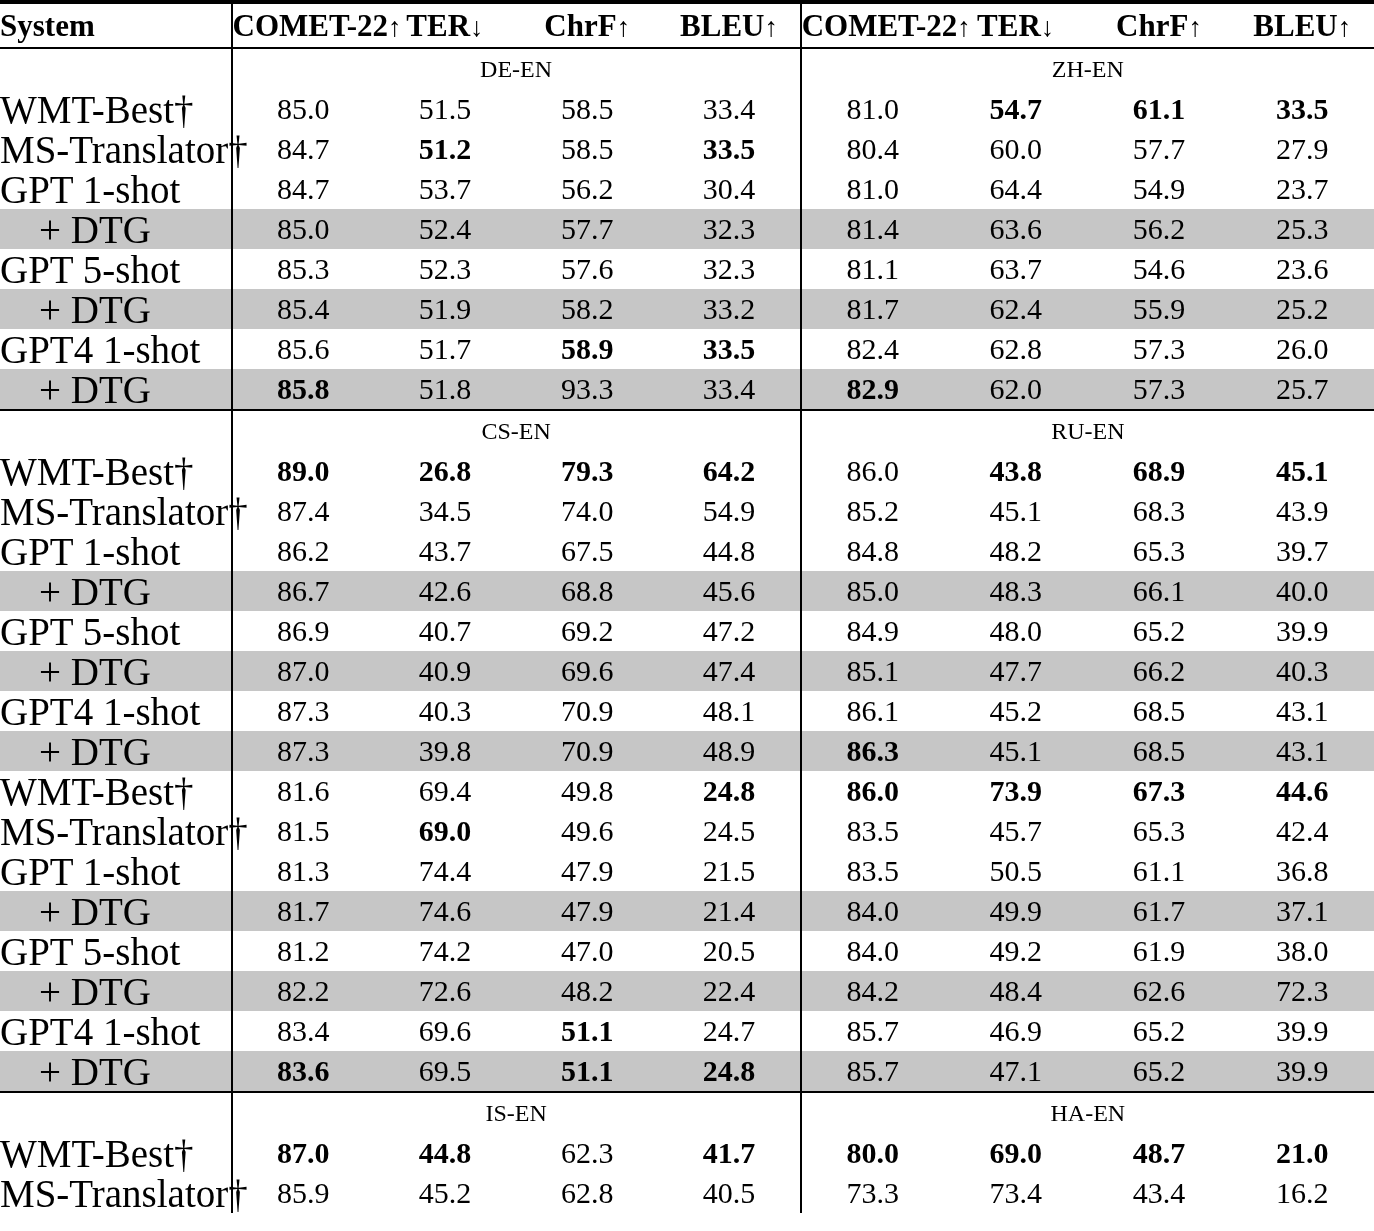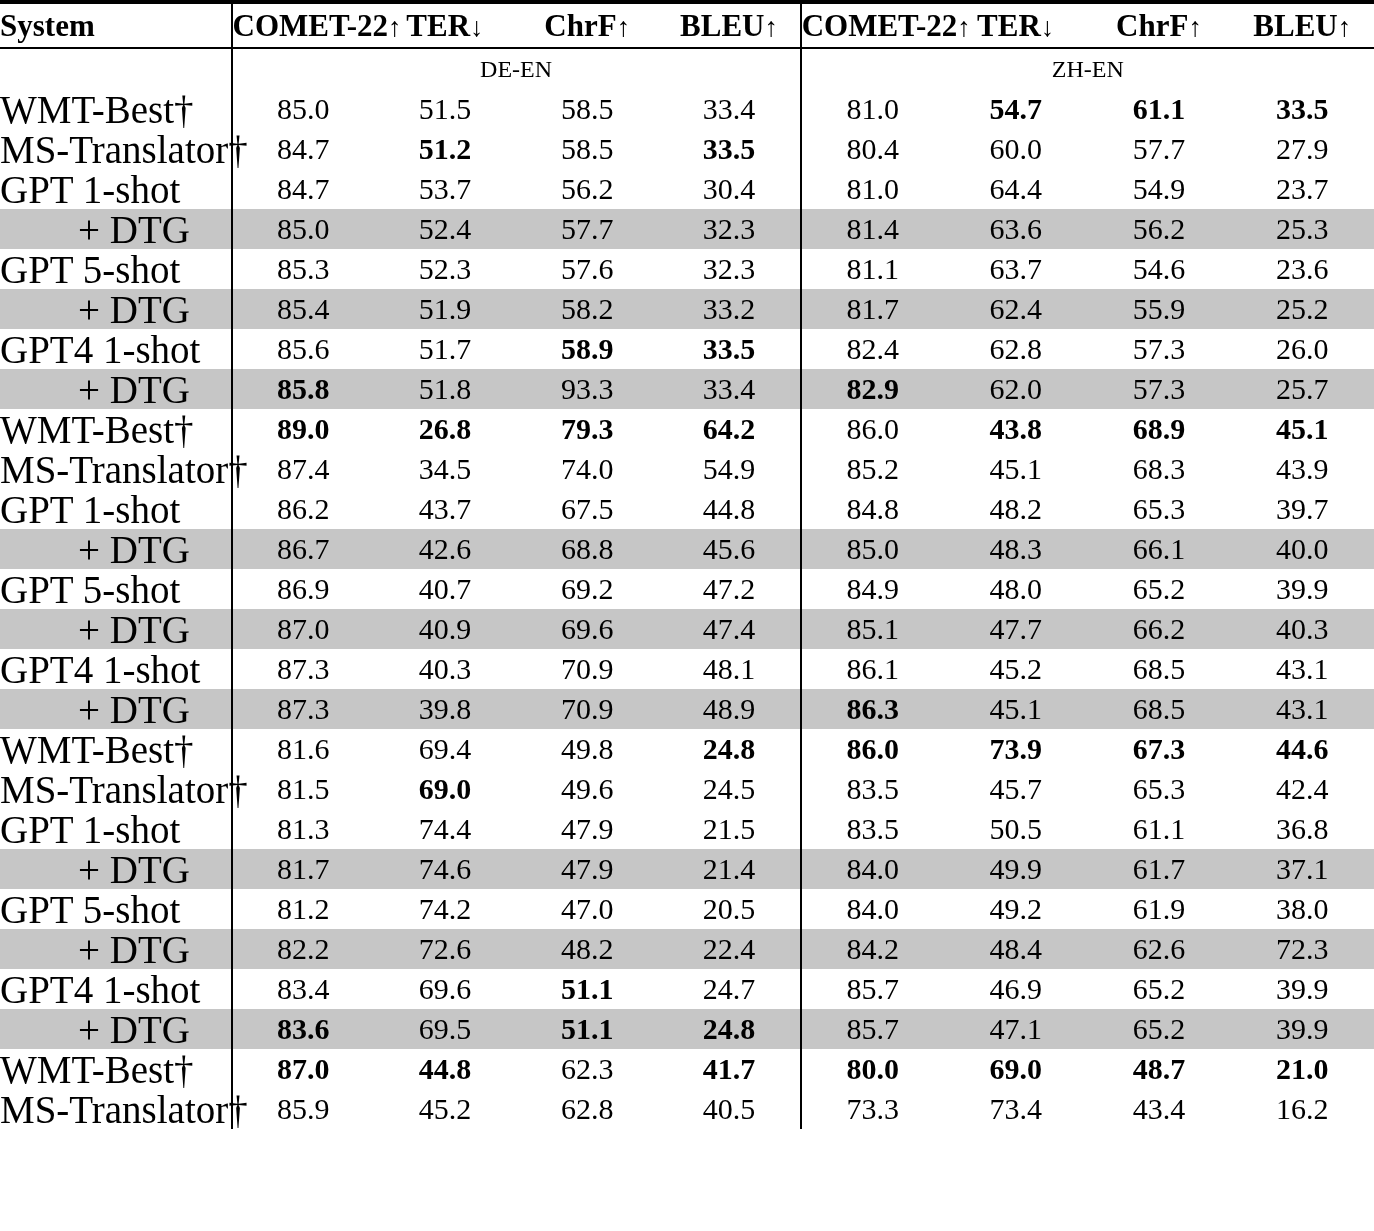--- a/index.html
+++ b/index.html
@@ -59,21 +59,21 @@
     text-align: left;
     padding-left: 8px;
   }
   td.sysname {
     text-align: left;
     padding-left: 8px;
     height: 40px;
     font-size: 39px;
   }
   td.sysname.indent {
-    padding-left: 78px;
+    padding-left: 39px;
   }
   td.val {
     text-align: center;
     height: 40px;
     font-size: 30px;
   }
   td.val.bold { font-weight: bold; }
   td.langhdr {
     text-align: center;
     height: 40px;
@@ -198,20 +198,25 @@
           <td class="sysname indent">+ DTG</td>
           <td class="val bold vdiv-left">85.8</td>
           <td class="val">51.8</td>
           <td class="val">93.3</td>
           <td class="val">33.4</td>
           <td class="val bold vdiv-mid">82.9</td>
           <td class="val">62.0</td>
           <td class="val">57.3</td>
           <td class="val">25.7</td>
         </tr>
+        <tr class="rule-block">
+          <td></td>
+          <td class="langhdr vdiv-left" colspan="4">CS-EN</td>
+          <td class="langhdr vdiv-mid" colspan="4">RU-EN</td>
+        </tr>
         <tr>
           <td class="sysname">WMT-Best†</td>
           <td class="val bold vdiv-left">89.0</td>
           <td class="val bold">26.8</td>
           <td class="val bold">79.3</td>
           <td class="val bold">64.2</td>
           <td class="val vdiv-mid">86.0</td>
           <td class="val bold">43.8</td>
           <td class="val bold">68.9</td>
           <td class="val bold">45.1</td>
@@ -374,20 +379,25 @@
           <td class="sysname indent">+ DTG</td>
           <td class="val bold vdiv-left">83.6</td>
           <td class="val">69.5</td>
           <td class="val bold">51.1</td>
           <td class="val bold">24.8</td>
           <td class="val vdiv-mid">85.7</td>
           <td class="val">47.1</td>
           <td class="val">65.2</td>
           <td class="val">39.9</td>
         </tr>
+        <tr class="rule-block">
+          <td></td>
+          <td class="langhdr vdiv-left" colspan="4">IS-EN</td>
+          <td class="langhdr vdiv-mid" colspan="4">HA-EN</td>
+        </tr>
         <tr>
           <td class="sysname">WMT-Best†</td>
           <td class="val bold vdiv-left">87.0</td>
           <td class="val bold">44.8</td>
           <td class="val">62.3</td>
           <td class="val bold">41.7</td>
           <td class="val bold vdiv-mid">80.0</td>
           <td class="val bold">69.0</td>
           <td class="val bold">48.7</td>
           <td class="val bold">21.0</td>

